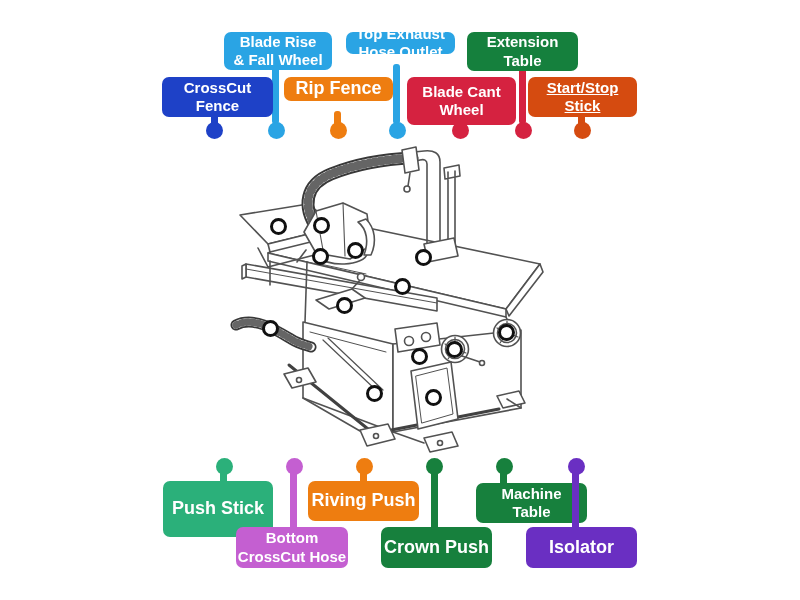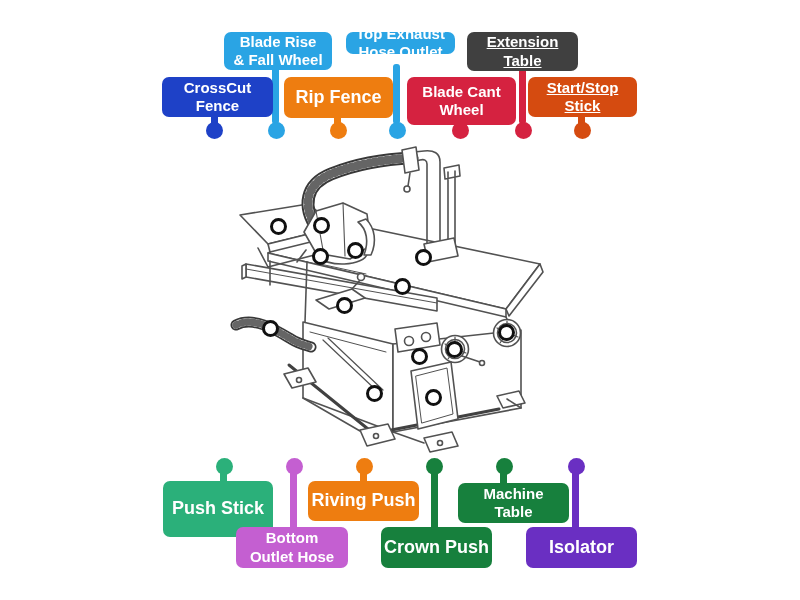--- a/index.html
+++ b/index.html
@@ -27,21 +27,21 @@
   #d-topexhaust{left:389px;top:122px}
 
   #b-extension{left:467px;top:32px;width:111px;height:39px}
   #s-extension{left:519px;top:65px;height:59px}
   #d-extension{left:515px;top:122px}
 
   #b-crosscut{left:162px;top:77px;width:111px;height:40px}
   #s-crosscut{left:211px;top:110px;height:16px}
   #d-crosscut{left:206px;top:122px}
 
-  #b-ripfence{left:284px;top:77px;width:109px;height:41px}
+  #b-ripfence{left:284px;top:77px;width:109px;height:24px}
   #s-ripfence{left:334px;top:111px;height:15px}
   #d-ripfence{left:330px;top:122px}
 
   #b-bladecant{left:407px;top:77px;width:109px;height:48px}
   #s-bladecant{left:456px;top:110px;height:16px}
   #d-bladecant{left:452px;top:122px}
 
   #b-startstop{left:528px;top:77px;width:109px;height:40px}
   #s-startstop{left:578px;top:110px;height:16px}
   #d-startstop{left:574px;top:122px}
@@ -55,21 +55,21 @@
   #d-bottomexhaust{left:286px;top:458px}
 
   #b-rivingknife{left:308px;top:481px;width:111px;height:40px}
   #s-rivingknife{left:360px;top:468px;height:17px}
   #d-rivingknife{left:356px;top:458px}
 
   #b-crownguard{left:381px;top:527px;width:111px;height:41px}
   #s-crownguard{left:431px;top:468px;height:63px}
   #d-crownguard{left:426px;top:458px}
 
-  #b-machinetable{left:458px;top:483px;width:111px;height:40px}
+  #b-machinetable{left:476px;top:483px;width:111px;height:40px}
   #s-machinetable{left:500px;top:468px;height:19px}
   #d-machinetable{left:496px;top:458px}
 
   #b-isolator{left:526px;top:527px;width:111px;height:41px}
   #s-isolator{left:572px;top:468px;height:63px}
   #d-isolator{left:568px;top:458px}
 </style>
 </head>
 <body>
 
@@ -168,21 +168,21 @@
     <div class="dot" id="d-topexhaust" style="background-color: rgb(42, 164, 228);"></div>
     <div class="label-box fs-two" id="b-topexhaust" style="background-color: rgb(42, 164, 228);">
       <span>Top Exhaust</span>
       <span>Hose Outlet</span>
     </div>
   </div>
 
   <div>
     <div class="stem" id="s-extension" style="background-color: rgb(213, 34, 64);"></div>
     <div class="dot" id="d-extension" style="background-color: rgb(213, 34, 64);"></div>
-    <div class="label-box fs-two" id="b-extension" style="background-color: #404040; text-decoration: underline;">
+    <div class="label-box fs-two" id="b-extension" style="background-color: #15803d;">
       <span>Extension</span>
       <span>Table</span>
     </div>
   </div>
 
   <div>
     <div class="stem" id="s-crosscut" style="background-color: rgb(30, 65, 199);"></div>
     <div class="dot" id="d-crosscut" style="background-color: rgb(30, 65, 199);"></div>
     <div class="label-box fs-two" id="b-crosscut" style="background-color: rgb(30, 65, 199);">
       <span>CrossCut</span>
@@ -222,21 +222,21 @@
     <div class="label-box fs-one" id="b-pushstick" style="background-color: rgb(43, 176, 122);">
       <span>Push Stick</span>
     </div>
   </div>
 
   <div>
     <div class="stem" id="s-bottomexhaust" style="background-color: rgb(196, 95, 209);"></div>
     <div class="dot" id="d-bottomexhaust" style="background-color: rgb(196, 95, 209);"></div>
     <div class="label-box fs-two" id="b-bottomexhaust" style="background-color: rgb(196, 95, 209); border-radius: 7px;">
       <span>Bottom</span>
-      <span>Outlet Hose</span>
+      <span>CrossCut Hose</span>
     </div>
   </div>
 
   <div>
     <div class="stem" id="s-rivingknife" style="background-color: rgb(238, 125, 16);"></div>
     <div class="dot" id="d-rivingknife" style="background-color: rgb(238, 125, 16);"></div>
     <div class="label-box fs-one" id="b-rivingknife" style="background-color: rgb(238, 125, 16);">
       <span>Riving Push</span>
     </div>
   </div>

